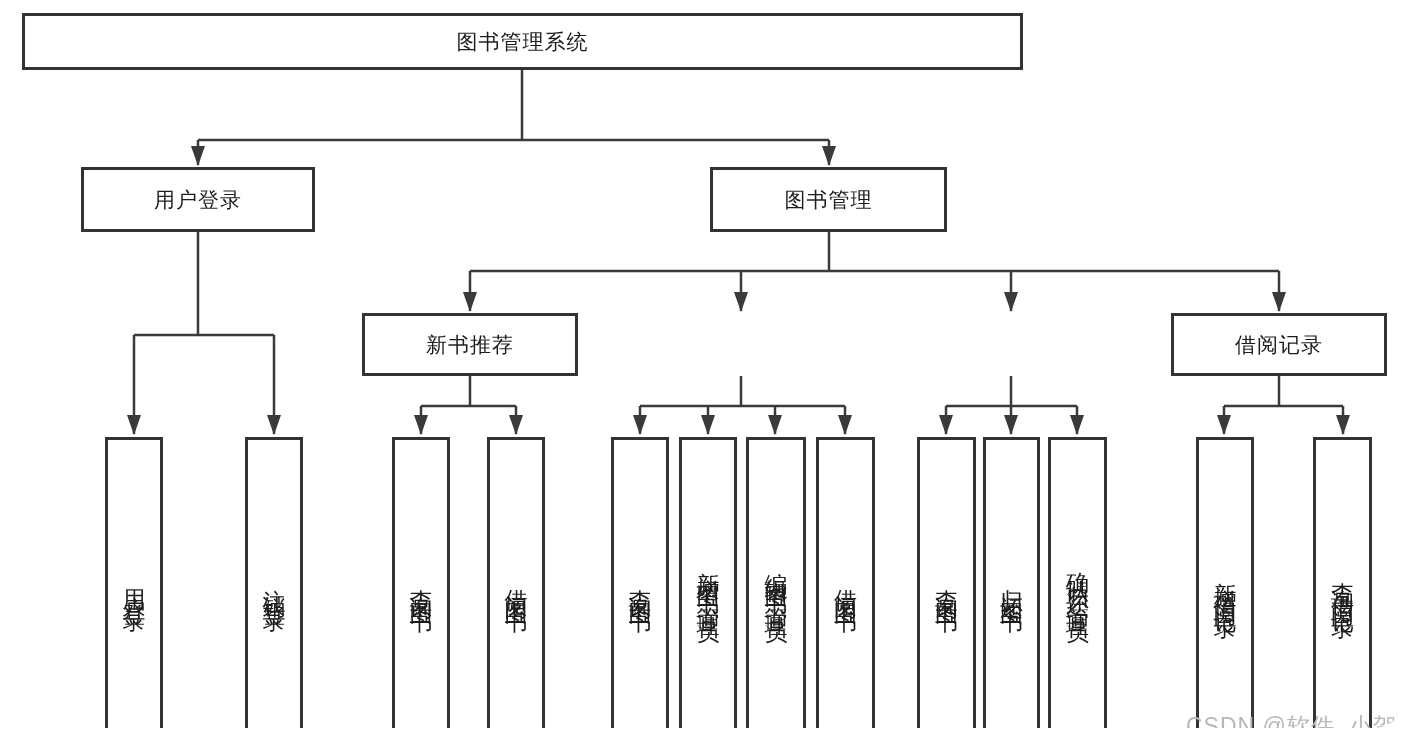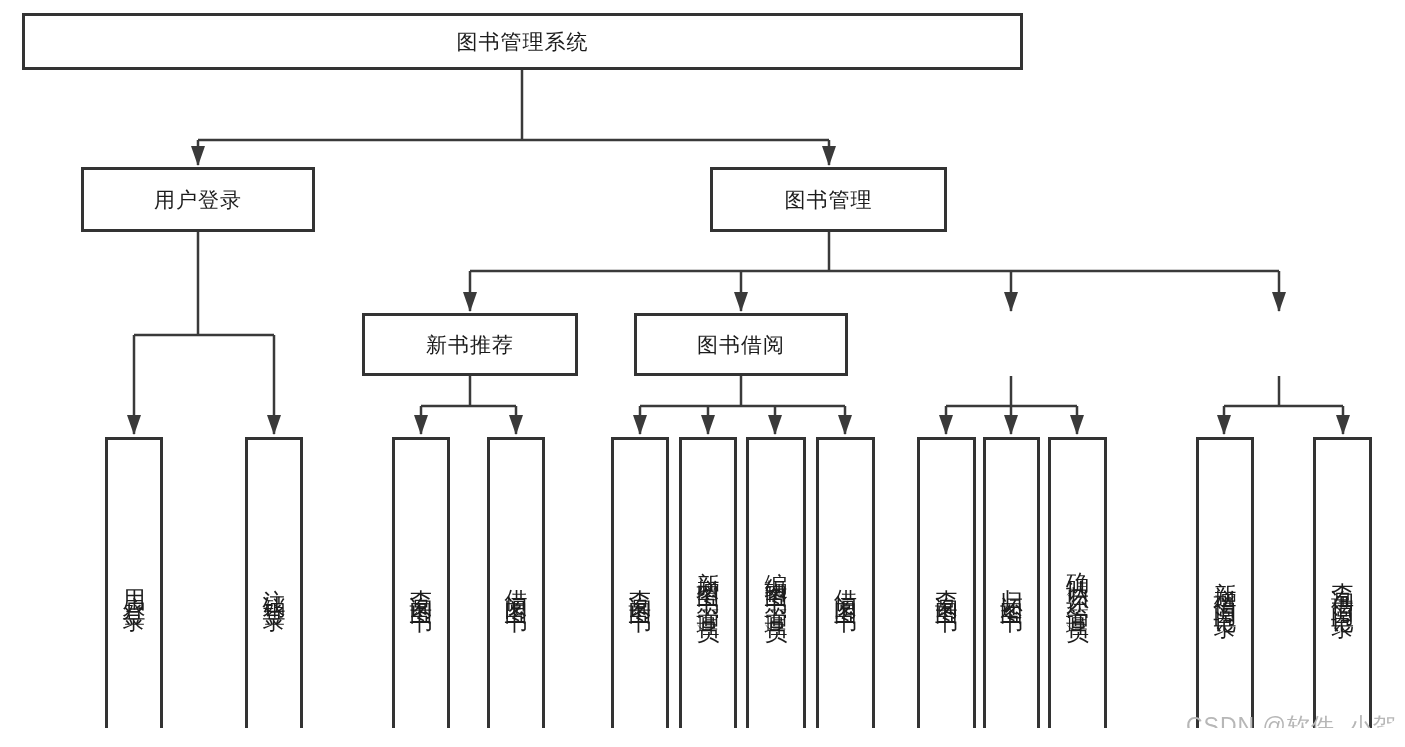--- a/index.html
+++ b/index.html
@@ -107,21 +107,21 @@
       <line x1="1343" y1="406" x2="1343" y2="434" marker-end="url(#arrow)"></line>
     </g>
   </svg>
 
   <div class="hnode" style="left:22px;top:13px;width:1001px;height:57px">图书管理系统</div>
 
   <div class="hnode" style="left:81px;top:167px;width:234px;height:65px">用户登录</div>
   <div class="hnode" style="left:362px;top:313px;width:216px;height:63px">新书推荐</div>
 
   <div class="hnode" style="left:710px;top:167px;width:237px;height:65px">图书管理</div>
-  <div class="hnode" style="left:634px;top:313px;width:214px;height:63px">图书借阅</div>
+  <div class="hnode" style="left:1171px;top:313px;width:216px;height:63px">借阅记录</div>
 
   <div class="leaf" style="left:105px;width:58px">用户登录</div>
   <div class="leaf" style="left:245px;width:58px">注销登录</div>
 
   <div class="leaf" style="left:392px;width:58px">查询图书</div>
   <div class="leaf" style="left:487px;width:58px">借阅图书</div>
 
   <div class="leaf" style="left:611px;width:58px">查询图书</div>
   <div class="leaf" style="left:679px;width:58px">新增图书（管理员）</div>
   <div class="leaf" style="left:746px;width:60px">编辑图书（管理员）</div>

